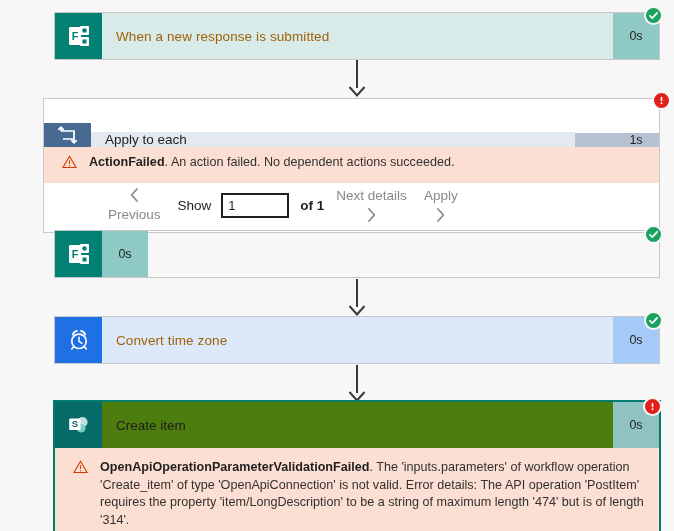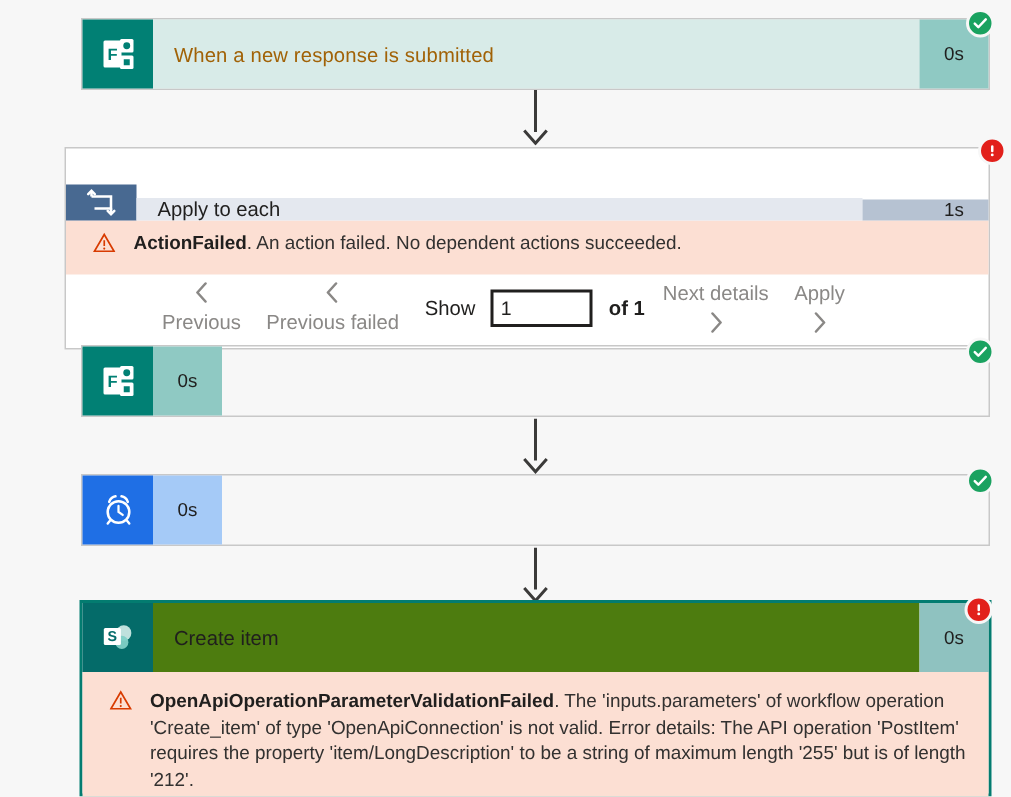--- a/index.html
+++ b/index.html
@@ -197,26 +197,20 @@
       </div>
     </div>
 
     <div class="pager">
       <div class="pg-link">
         <svg class="chev" width="9" height="14" viewBox="0 0 9 14">
           <path d="M7 1 L1.6 7 L7 13" fill="none" stroke="#8a8886" stroke-width="1.7" stroke-linecap="round" stroke-linejoin="round"></path>
         </svg>
         <span>Previous</span>
       </div>
-      <div class="pg-link">
-        <svg class="chev" width="9" height="14" viewBox="0 0 9 14">
-          <path d="M7 1 L1.6 7 L7 13" fill="none" stroke="#8a8886" stroke-width="1.7" stroke-linecap="round" stroke-linejoin="round"></path>
-        </svg>
-        <span>Previous failed</span>
-      </div>
       <span class="lbl-show">Show</span>
       <input class="pg-input" type="text" value="1" style="">
       <span class="lbl-of">of 1</span>
       <div class="pg-link">
         <span>Next details</span>
         <svg class="chev" width="9" height="14" viewBox="0 0 9 14">
           <path d="M2 1 L7.4 7 L2 13" fill="none" stroke="#8a8886" stroke-width="1.7" stroke-linecap="round" stroke-linejoin="round"></path>
         </svg>
       </div>
       <div class="pg-link">
@@ -265,20 +259,21 @@
     <div class="icon-box">
       <svg width="26" height="26" viewBox="0 0 26 26">
         <circle cx="13" cy="14.3" r="7.2" fill="none" stroke="#fff" stroke-width="1.7"></circle>
         <path d="M13 10.3 L13 14.3 L15.8 16.3" fill="none" stroke="#fff" stroke-width="1.5" stroke-linecap="round"></path>
         <path d="M6.8 7.6 C7.6 5.4 9.4 4.1 11 3.9" fill="none" stroke="#fff" stroke-width="1.7" stroke-linecap="round"></path>
         <path d="M19.2 7.6 C18.4 5.4 16.6 4.1 15 3.9" fill="none" stroke="#fff" stroke-width="1.7" stroke-linecap="round"></path>
         <line x1="7.3" y1="20.1" x2="5.8" y2="22" stroke="#fff" stroke-width="1.6" stroke-linecap="round"></line>
         <line x1="18.7" y1="20.1" x2="20.2" y2="22" stroke="#fff" stroke-width="1.6" stroke-linecap="round"></line>
       </svg>
     </div>
+    <div class="title">Convert time zone</div>
     <div class="duration">0s</div>
   </div>
   <div class="badge ok" style="left:644px;top:311px;">
     <svg width="11" height="11" viewBox="0 0 12 12">
       <path d="M2 6.3 L4.6 8.9 L10 3.2" stroke="#fff" stroke-width="1.8" fill="none" stroke-linecap="round" stroke-linejoin="round"></path>
     </svg>
   </div>
 
   <div class="connector" style="left:345px;top:365px;">
     <svg width="24" height="37" viewBox="0 0 24 37">
@@ -304,21 +299,21 @@
 
     <div class="err-banner" style="padding-top:11px;">
       <div class="warn-ico">
         <svg width="15" height="14" viewBox="0 0 16 15">
           <path d="M8 1.4 L15 13.4 H1 Z" fill="none" stroke="#d83b01" stroke-width="1.2"></path>
           <line x1="8" y1="5.6" x2="8" y2="9.6" stroke="#d83b01" stroke-width="1.2"></line>
           <circle cx="8" cy="11.5" r="0.75" fill="#d83b01"></circle>
         </svg>
       </div>
       <div class="err-text">
-        <span class="err-code">OpenApiOperationParameterValidationFailed</span><span>. The 'inputs.parameters' of workflow operation 'Create_item' of type 'OpenApiConnection' is not valid. Error details: The API operation 'PostItem' requires the property 'item/LongDescription' to be a string of maximum length '255' but is of length '212'.</span>
+        <span class="err-code">OpenApiOperationParameterValidationFailed</span><span>. The 'inputs.parameters' of workflow operation 'Create_item' of type 'OpenApiConnection' is not valid. Error details: The API operation 'PostItem' requires the property 'item/LongDescription' to be a string of maximum length '474' but is of length '314'.</span>
       </div>
     </div>
   </div>
 
   <div class="badge err" style="left:643px;top:397px;">
     <svg width="11" height="11" viewBox="0 0 12 12">
       <rect x="5.1" y="2" width="1.8" height="5" rx="0.9" fill="#fff"></rect>
       <circle cx="6" cy="9" r="1.05" fill="#fff"></circle>
     </svg>
   </div>

